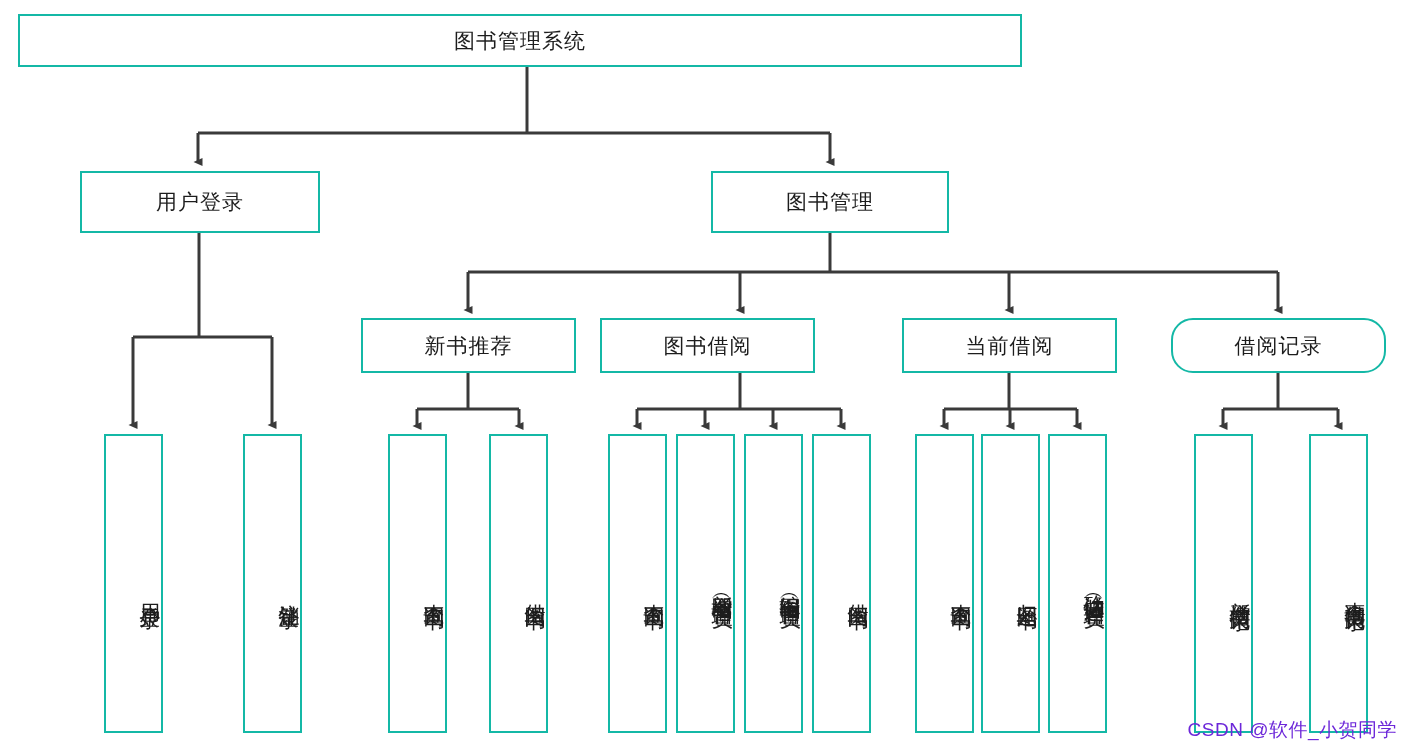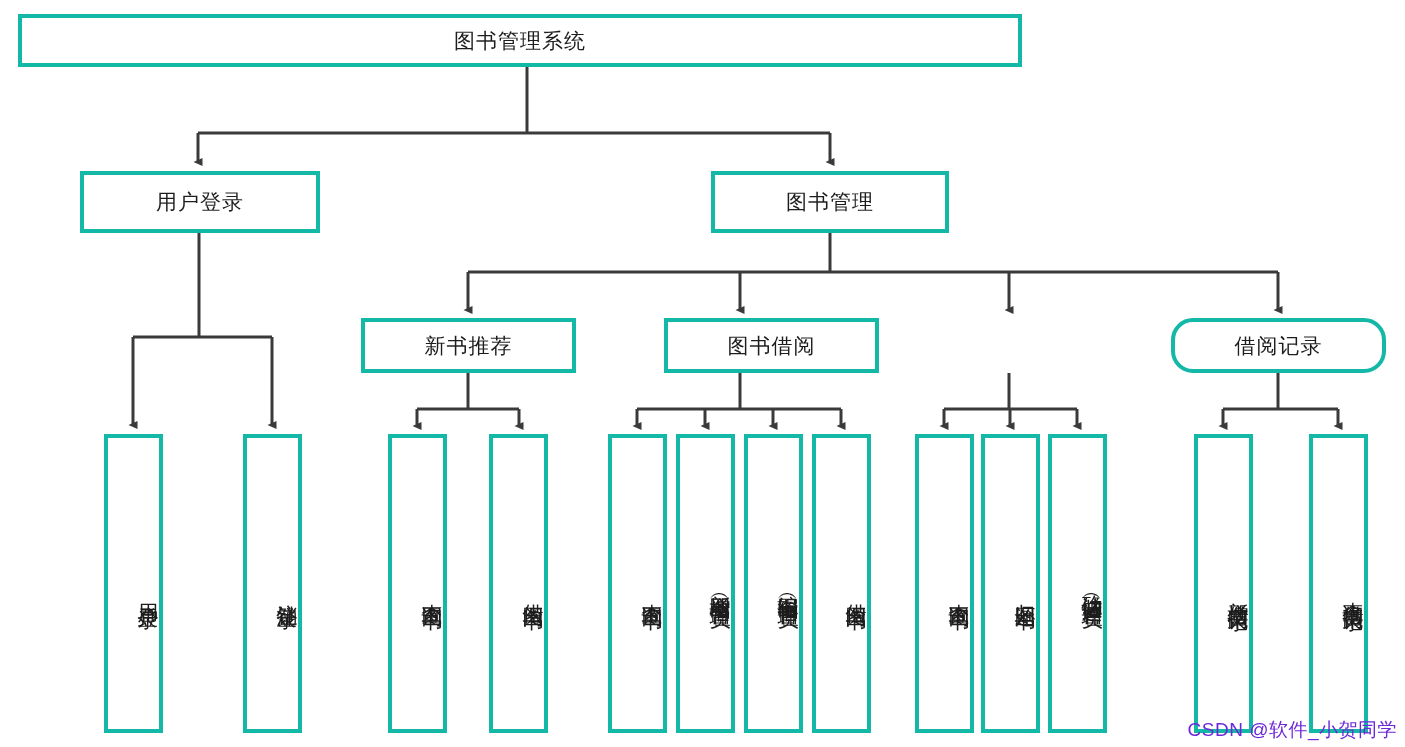--- a/index.html
+++ b/index.html
@@ -21,21 +21,21 @@
     position: absolute;
     left: 0;
     top: 0;
     width: 1405px;
     height: 747px;
     pointer-events: none;
   }
   .node {
     position: absolute;
     box-sizing: border-box;
-    border: 4px solid #14b8a6;
+    border: 2px solid #14b8a6;
     background: #ffffff;
     display: flex;
     align-items: center;
     justify-content: center;
     color: #1d1d1d;
   }
   .node.h {
     font-size: 21px;
     letter-spacing: 1px;
   }
@@ -134,24 +134,27 @@
   </div>
 
   <div class="node h" style="left:711px; top:171px; width:238px; height:62px;">
     <span class="label">图书管理</span>
   </div>
 
   <div class="node h" style="left:361px; top:318px; width:215px; height:55px;">
     <span class="label">新书推荐</span>
   </div>
 
-  <div class="node h" style="left:664px; top:318px; width:215px; height:55px;">
+  <div class="node h" style="left:600px; top:318px; width:215px; height:55px;">
     <span class="label">图书借阅</span>
   </div>
 
+  <div class="node h" style="left:902px; top:318px; width:215px; height:55px;">
+    <span class="label">当前借阅</span>
+  </div>
 
   <div class="node h" style="left:1171px; top:318px; width:215px; height:55px;border-radius:22px;">
     <span class="label">借阅记录</span>
   </div>
 
   <div class="node v" style="left:104px; top:434px; width:59px; height:299px;">
     <span class="label">用户登录</span>
   </div>
 
   <div class="node v" style="left:243px; top:434px; width:59px; height:299px;">

